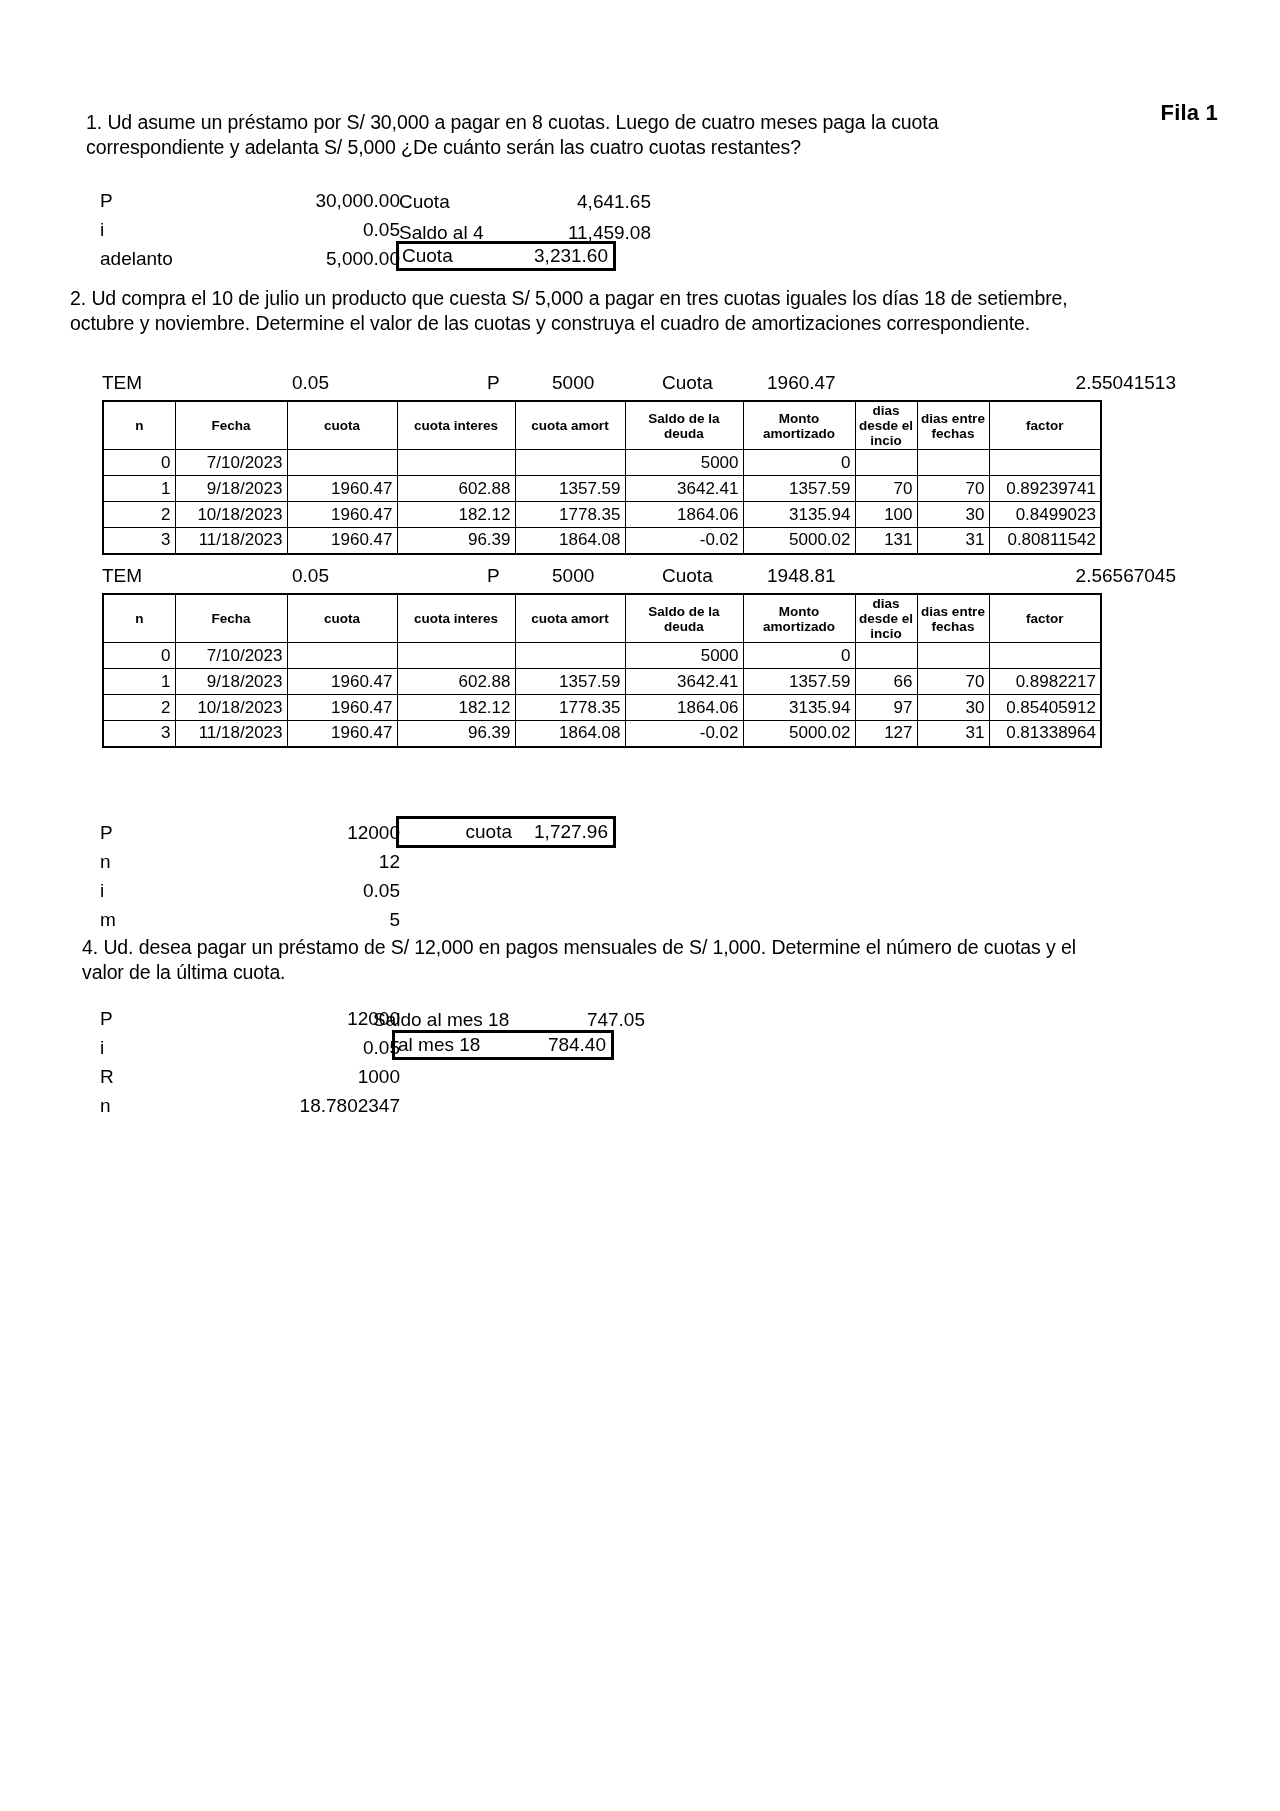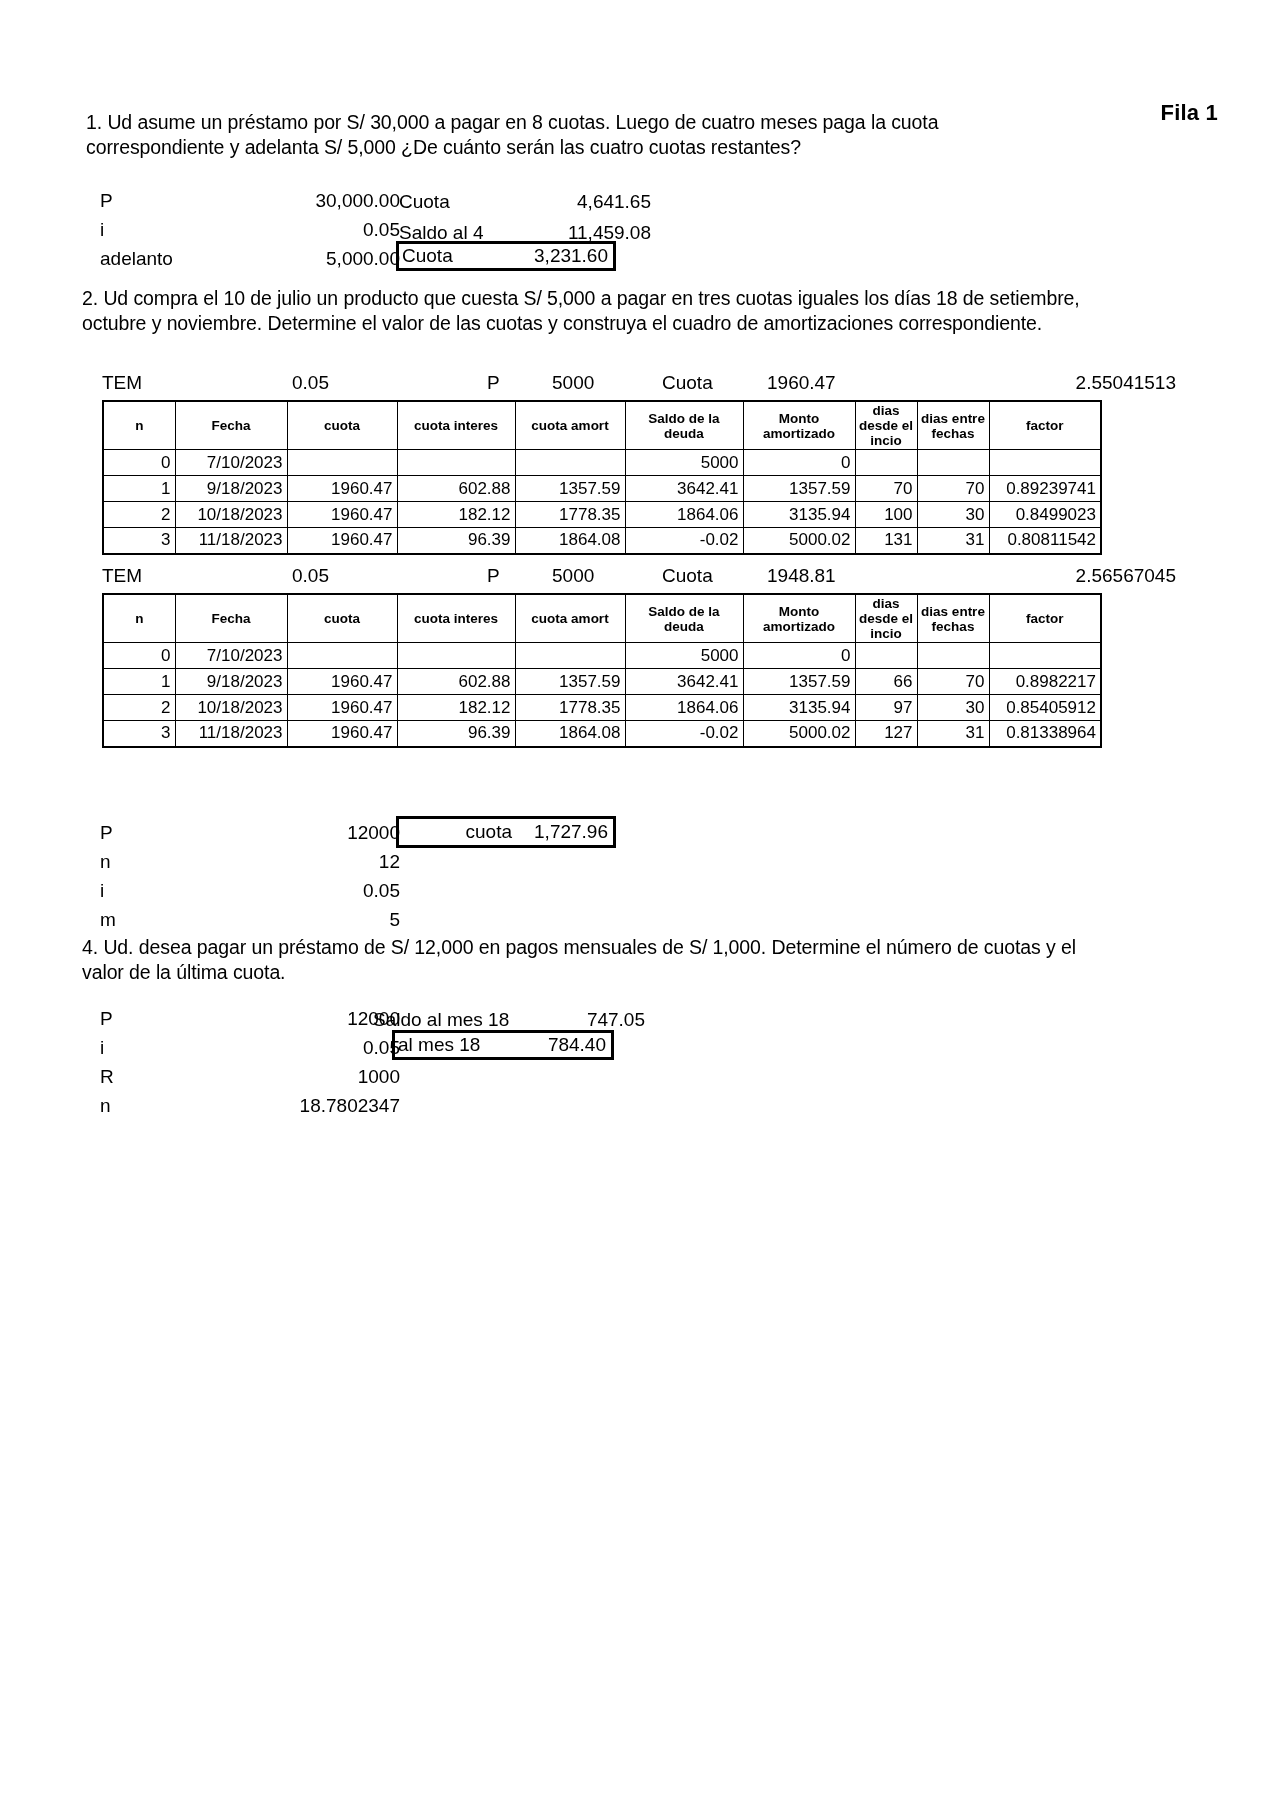--- a/index.html
+++ b/index.html
@@ -168,21 +168,21 @@
       </tr>
     </tbody>
       </table>
   </div>
 
   <div class="boxrow" style="left:396px; top:241px; width:220px; height:30px;">
     <span class="bk">Cuota</span>
     <span class="bv">3,231.60</span>
   </div>
 
-  <div class="qtext" style="left:82px; top:286px; width:1045px;">2. Ud compra el 10 de julio un producto que cuesta S/ 5,000 a pagar en tres cuotas iguales los días 18 de setiembre, octubre y noviembre. Determine el valor de las cuotas y construya el cuadro de amortizaciones correspondiente.</div>
+  <div class="qtext" style="left:70px; top:286px; width:1045px;">2. Ud compra el 10 de julio un producto que cuesta S/ 5,000 a pagar en tres cuotas iguales los días 18 de setiembre, octubre y noviembre. Determine el valor de las cuotas y construya el cuadro de amortizaciones correspondiente.</div>
 
   <div class="amort-wrap" style="left:102px; top:372px; width:1074px;">
     <div class="amort-head">
       <span style="left:0px;">TEM</span>
       <span style="left:190px;">0.05</span>
       <span style="left:385px;">P</span>
       <span style="left:450px;">5000</span>
       <span style="left:560px;">Cuota</span>
       <span style="left:665px;">1960.47</span>
       <span style="right:0px;">2.55041513</span>

